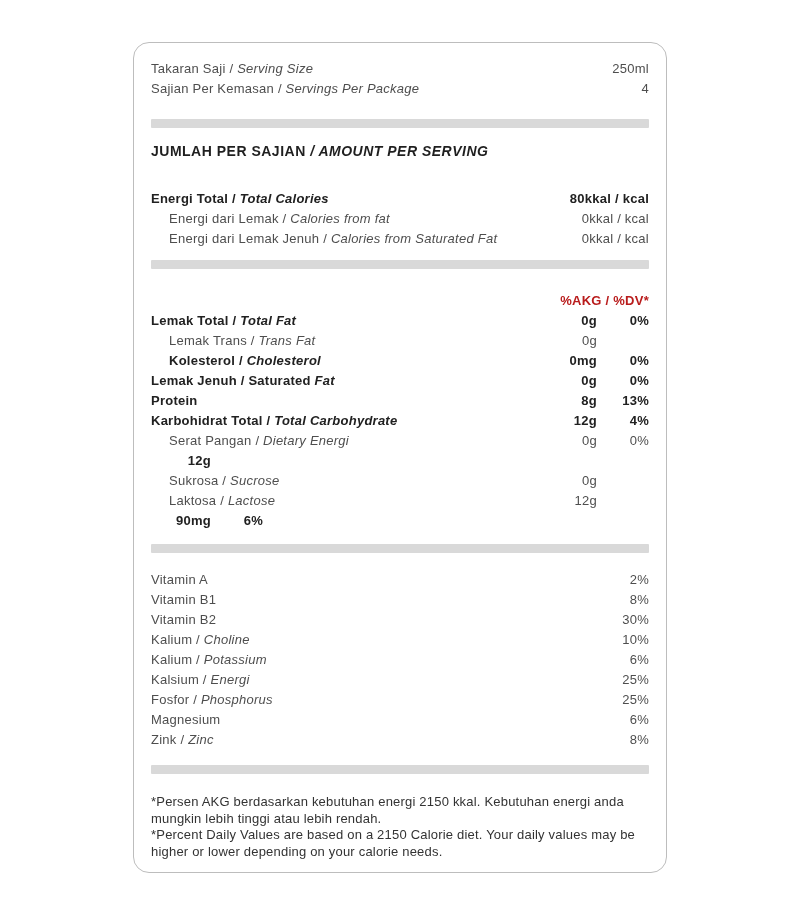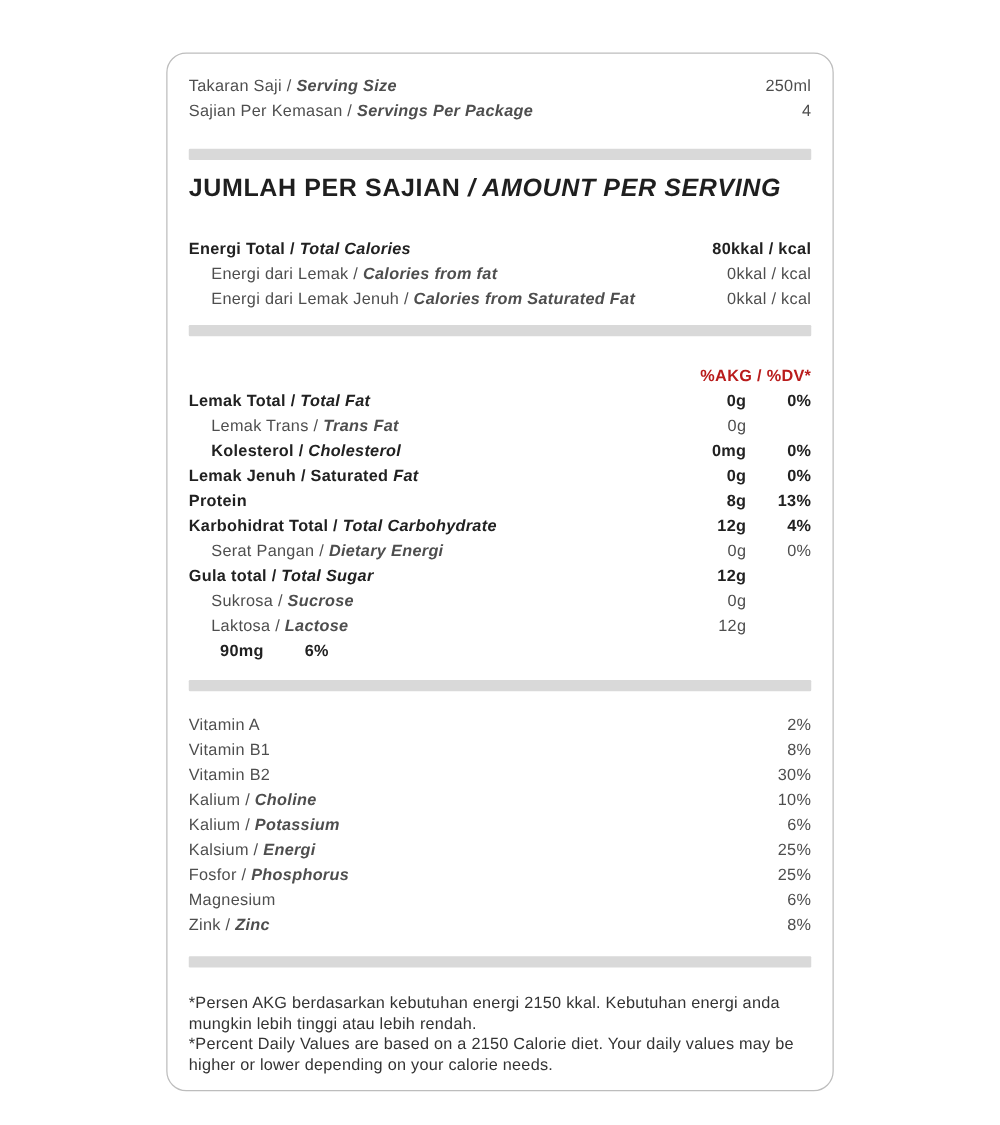--- a/index.html
+++ b/index.html
@@ -23,36 +23,36 @@
   .row {
     display: flex;
     align-items: baseline;
     line-height: 20px;
     min-height: 20px;
   }
   .row .label { flex: 1 1 auto; white-space: nowrap; overflow: hidden; }
   .row .val { flex: 0 0 auto; text-align: right; }
   .row .amt { flex: 0 0 60px; text-align: right; }
   .row .dv  { flex: 0 0 52px; text-align: right; }
-  .en { font-style: italic; font-weight: bold; }
+  .en { font-style: italic; }
   .b { font-weight: bold; color: #212121; }
   .ind { padding-left: 18px; }
   .divider {
     height: 9px;
     background: #d9d9d9;
     border-radius: 1px;
   }
   .d1 { margin: 20px 0 13px 0; }
   .d2 { margin: 11px 0 22px 0; }
   .d3 { margin: 13px 0 17px 0; }
   .d4 { margin: 15px 0 20px 0; }
   .title {
     font-weight: bold;
     color: #1f1f1f;
-    font-size: 20px;
+    font-size: 14px;
     line-height: 20px;
     letter-spacing: 0.5px;
   }
   .energy-block { margin-top: 28px; }
   .dv-header {
     text-align: right;
     font-weight: bold;
     color: #b91c1c;
     line-height: 20px;
   }
@@ -130,21 +130,20 @@
         <span class="label b"><span>Karbohidrat Total</span><span> / </span><span class="en">Total Carbohydrate</span></span>
         <span class="amt b">12g</span>
         <span class="dv b">4%</span>
       </div>
       <div class="row">
         <span class="label ind"><span>Serat Pangan</span><span> / </span><span class="en">Dietary Energi</span></span>
         <span class="amt">0g</span>
         <span class="dv">0%</span>
       </div>
       <div class="row">
-        <span class="label b"><span>Gula total</span><span> / </span><span class="en">Total Sugar</span></span>
         <span class="amt b">12g</span>
         <span class="dv b"></span>
       </div>
       <div class="row">
         <span class="label ind"><span>Sukrosa</span><span> / </span><span class="en">Sucrose</span></span>
         <span class="amt">0g</span>
         <span class="dv"></span>
       </div>
       <div class="row">
         <span class="label ind"><span>Laktosa</span><span> / </span><span class="en">Lactose</span></span>

